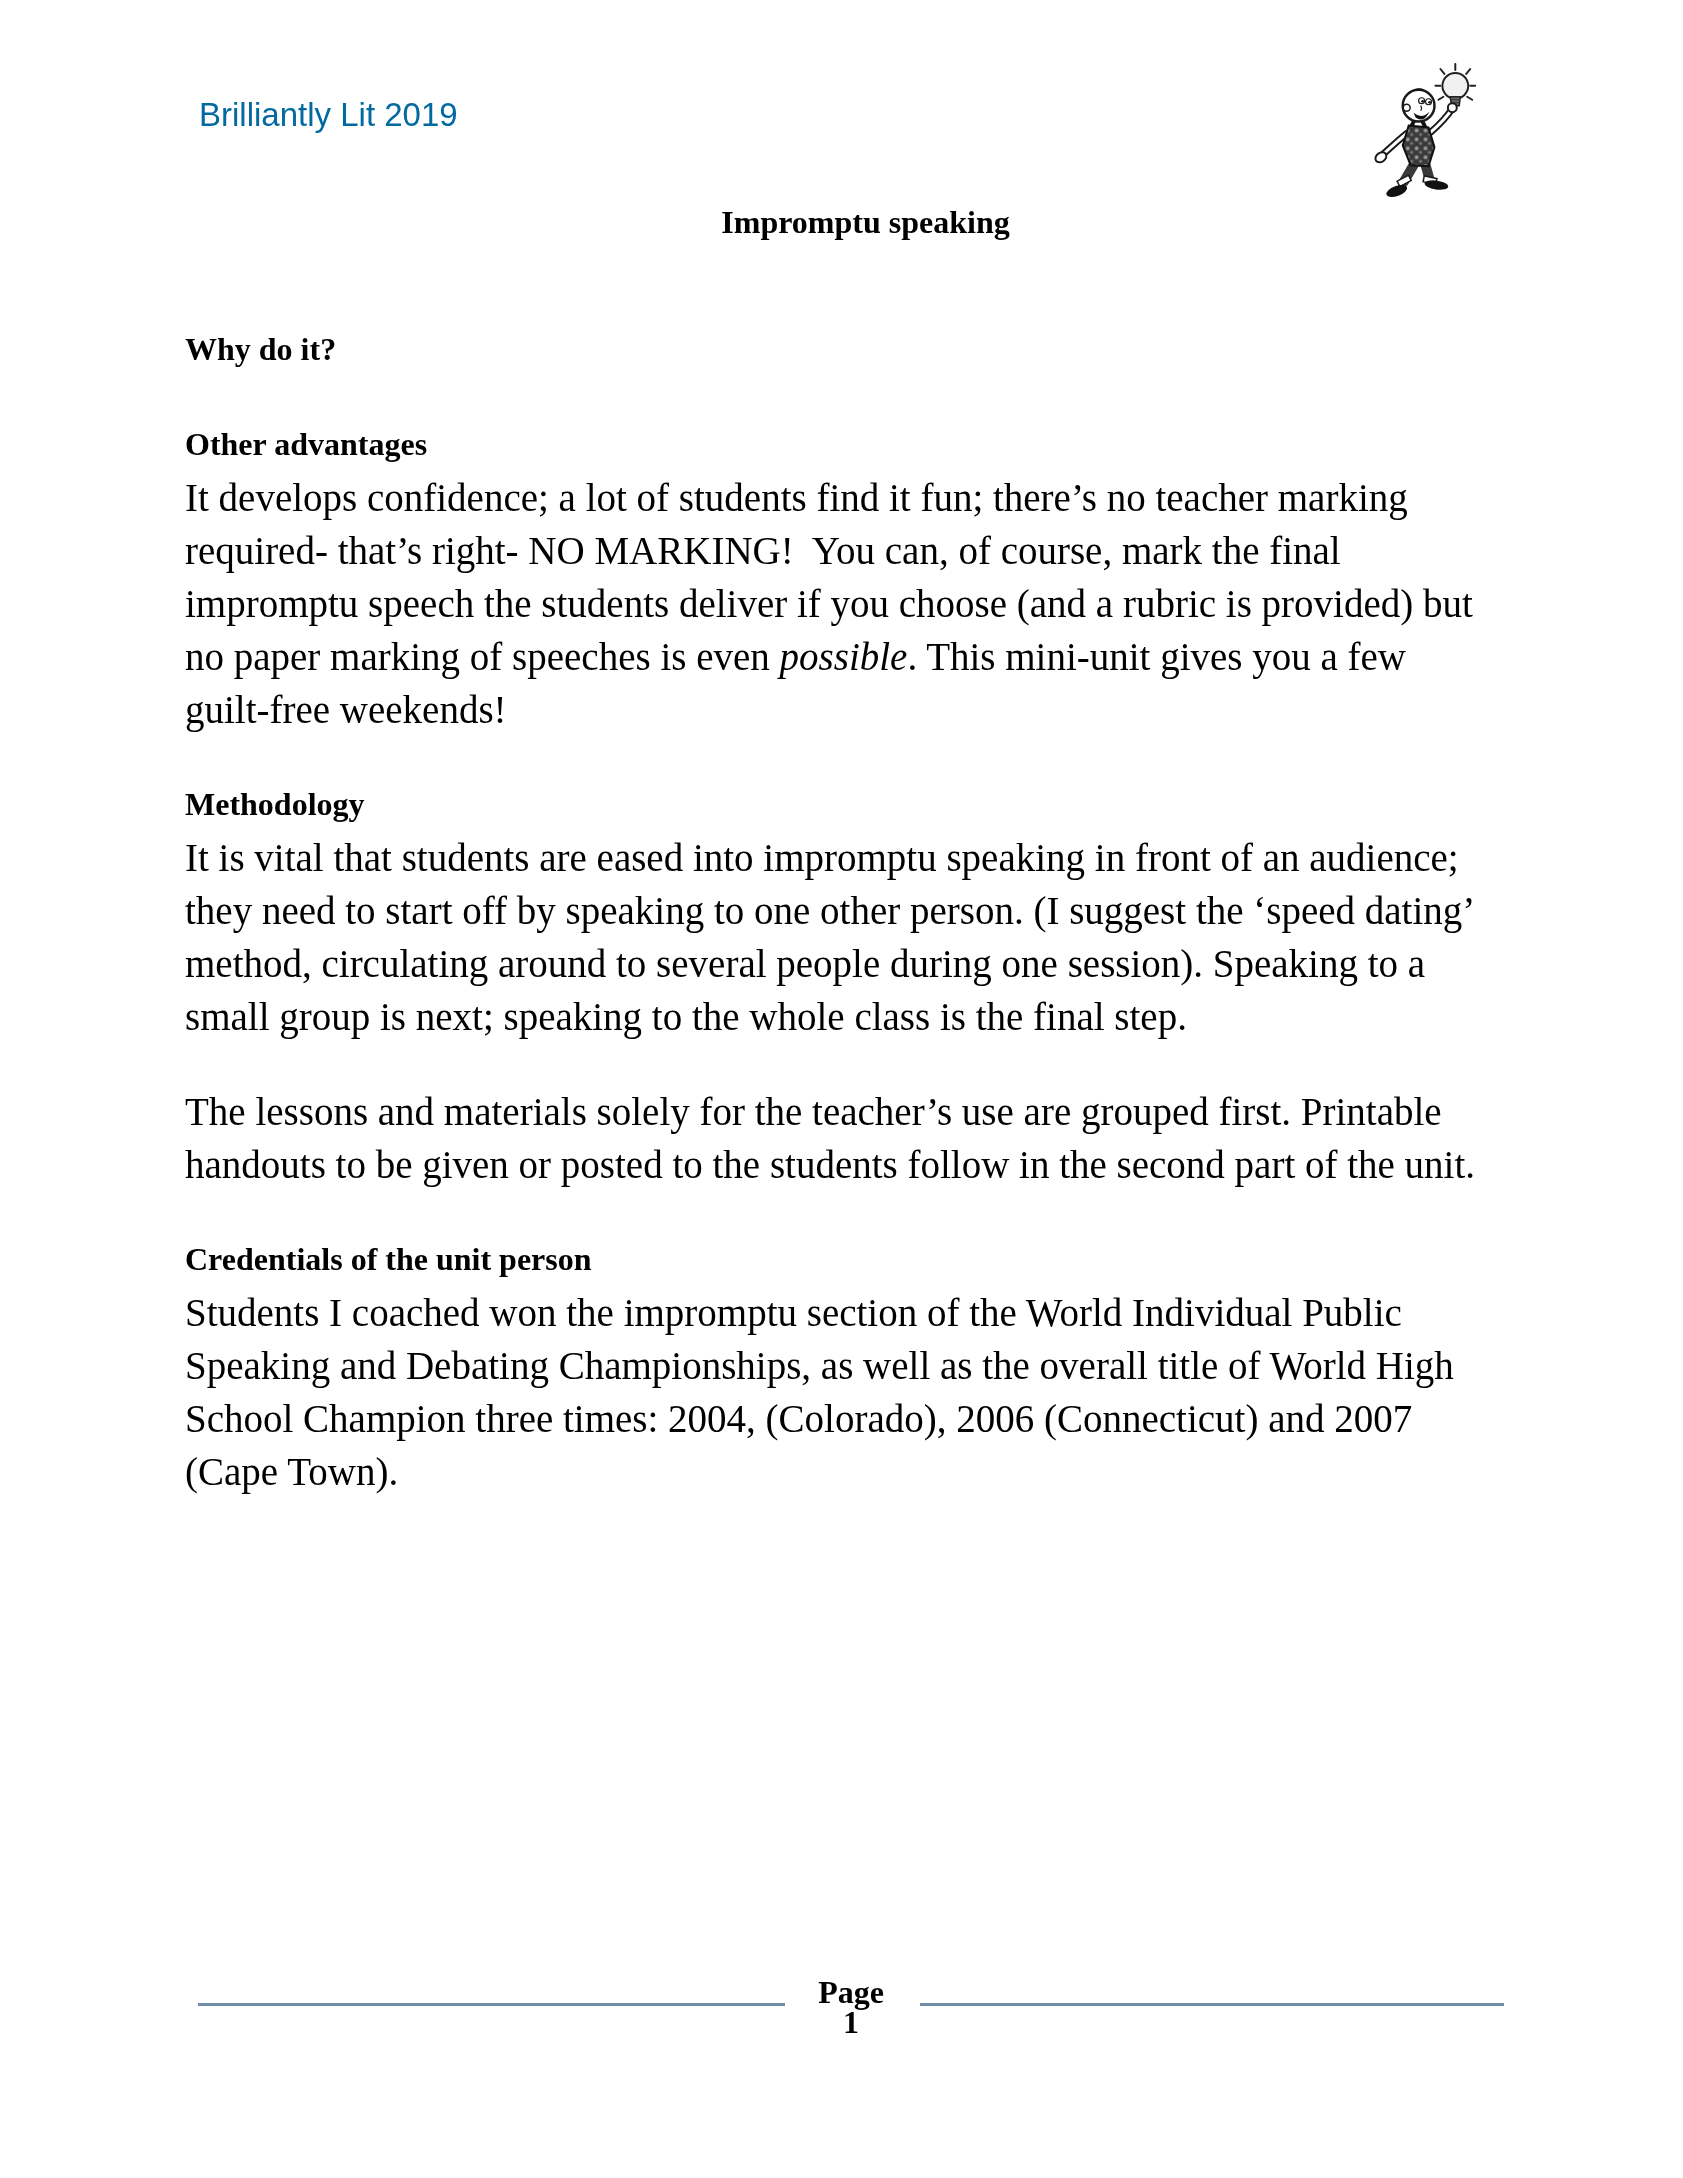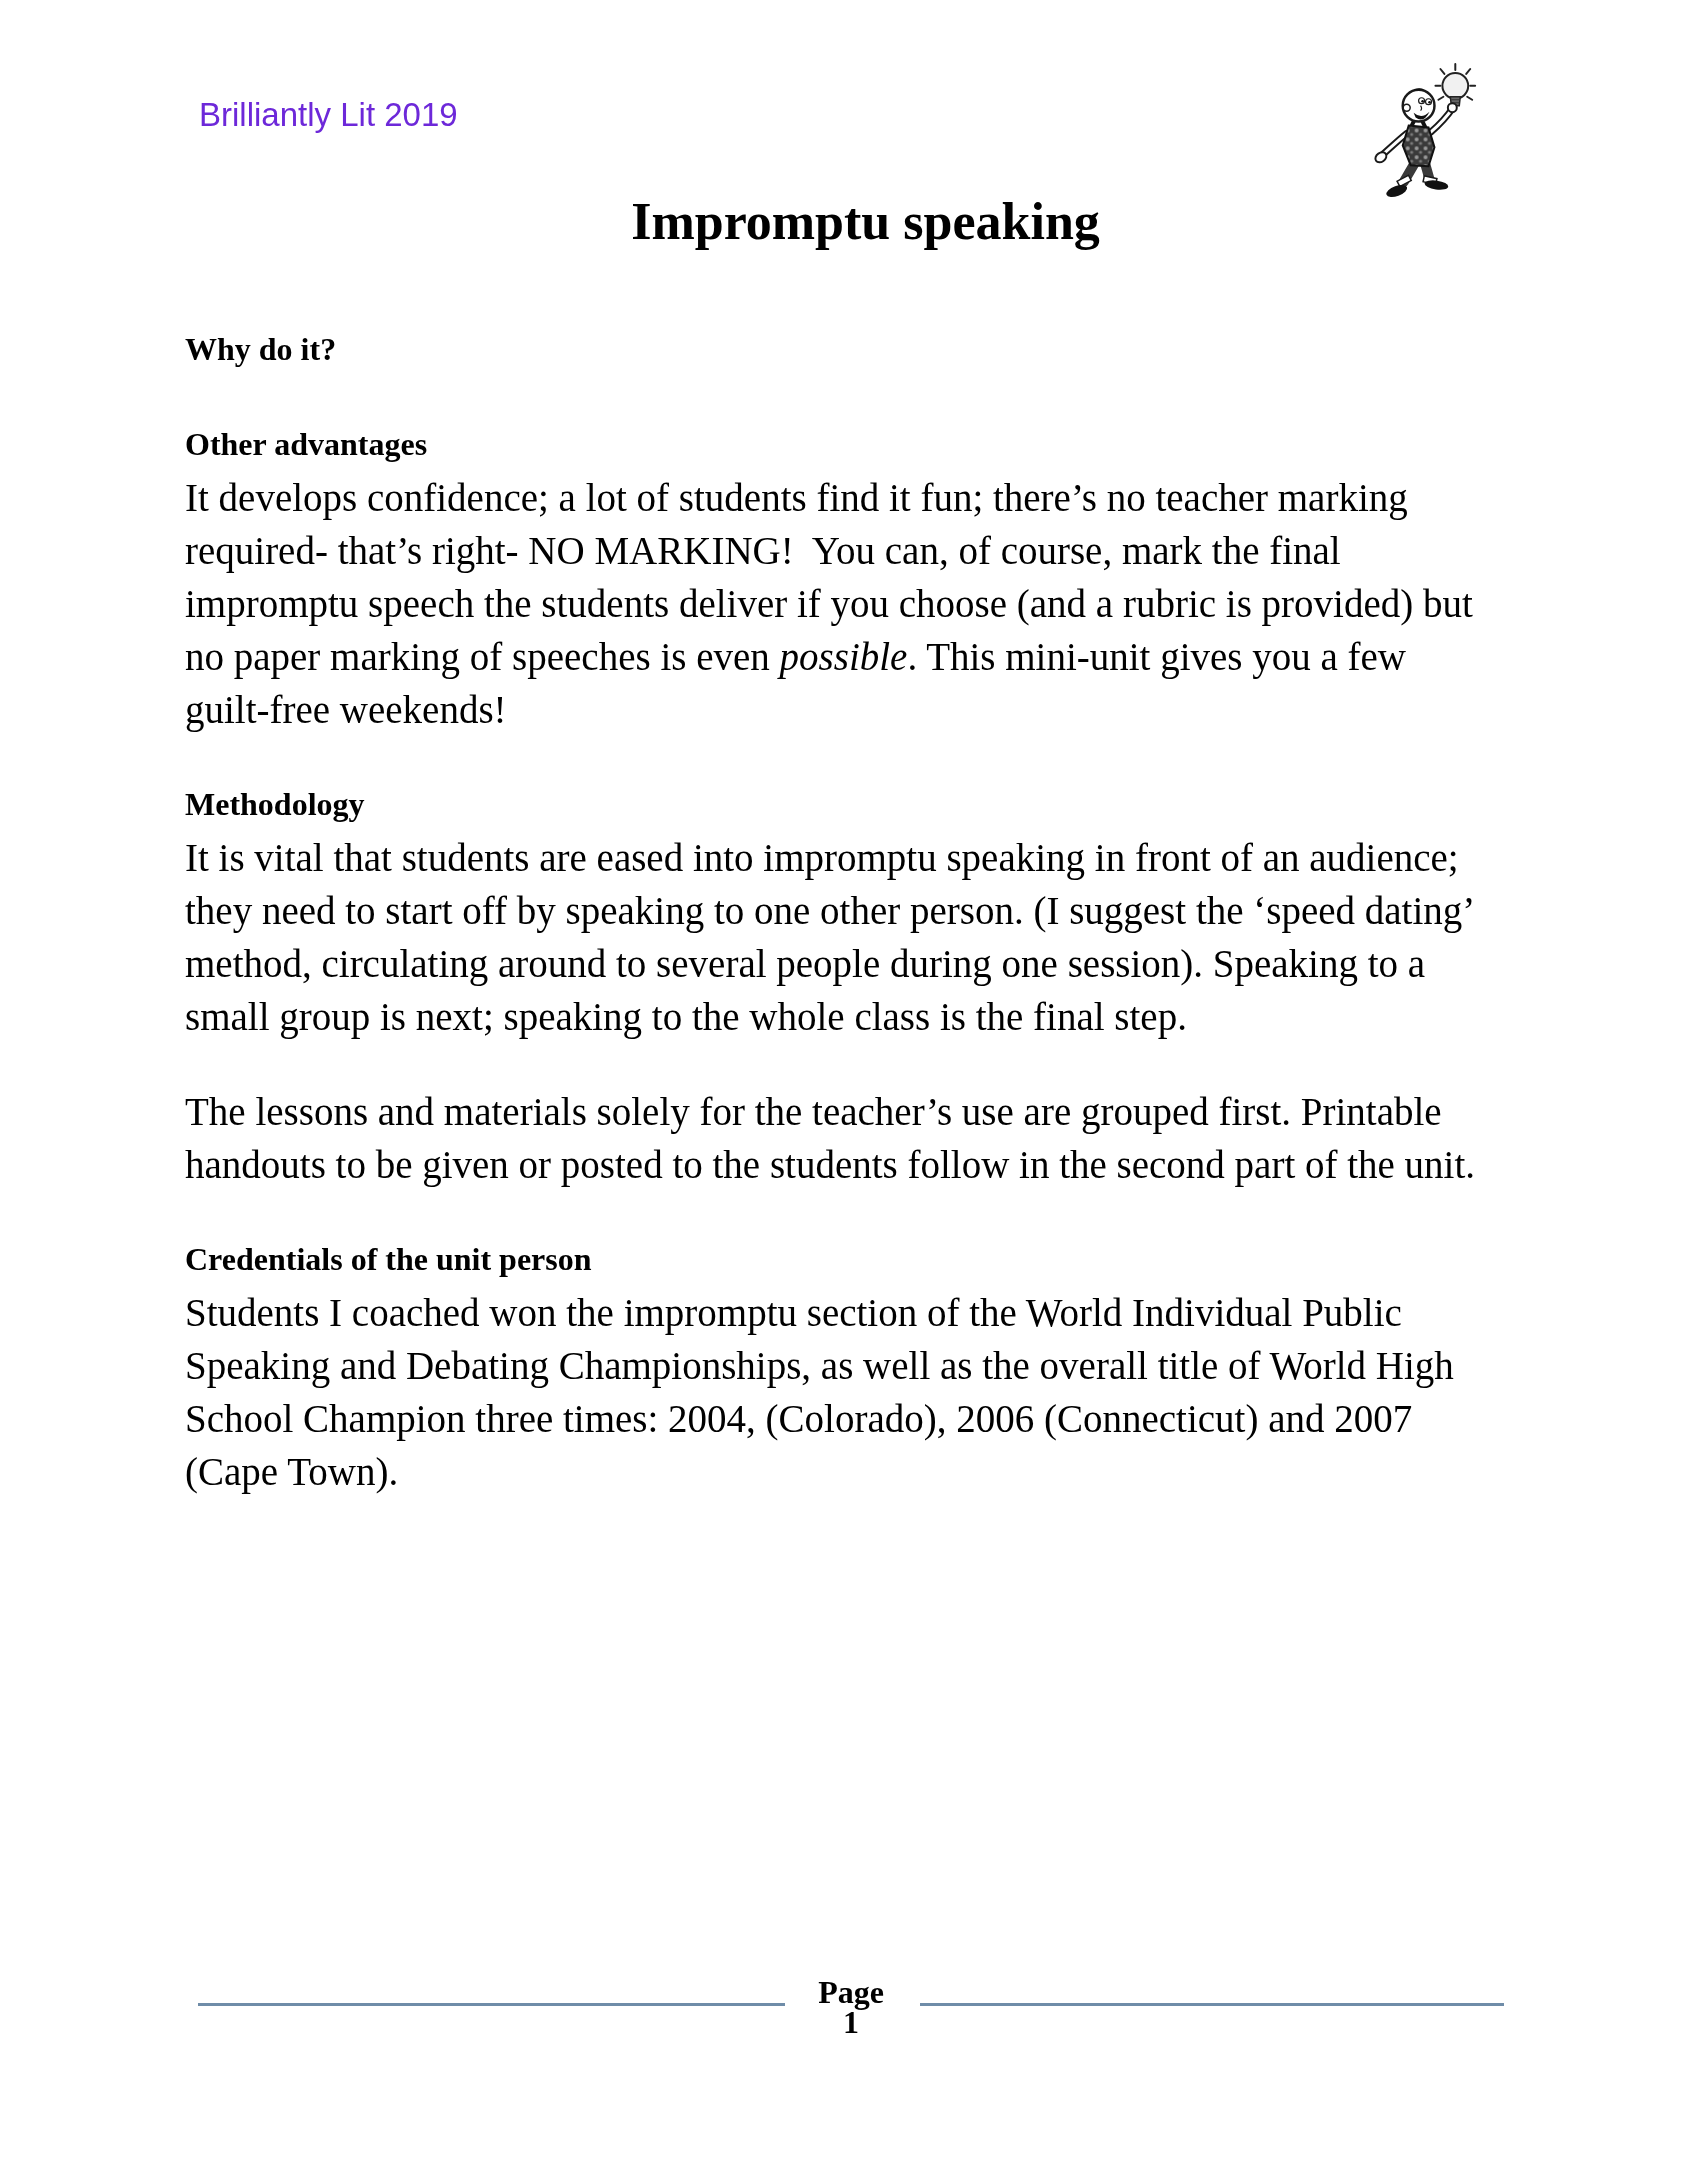--- a/index.html
+++ b/index.html
@@ -12,36 +12,36 @@
     color: #000000;
     overflow: hidden;
   }
   .watermark {
     position: absolute;
     left: 199px;
     top: 95px;
     font-family: "Liberation Sans", "DejaVu Sans", sans-serif;
     font-size: 33px;
     line-height: 40px;
-    color: #6d28d9;
+    color: #0369a1;
   }
   .clipart {
     position: absolute;
     left: 1369px;
     top: 54px;
     width: 124px;
     height: 153px;
   }
   .doc-title {
     position: absolute;
     left: 0;
     right: 0;
     top: 196px;
     text-align: center;
-    font-size: 52px;
+    font-size: 32px;
     line-height: 52px;
     font-weight: bold;
     margin-left: 48px;
   }
   .content {
     position: absolute;
     left: 185px;
     top: 323px;
     width: 1346px;
     font-size: 39px;

